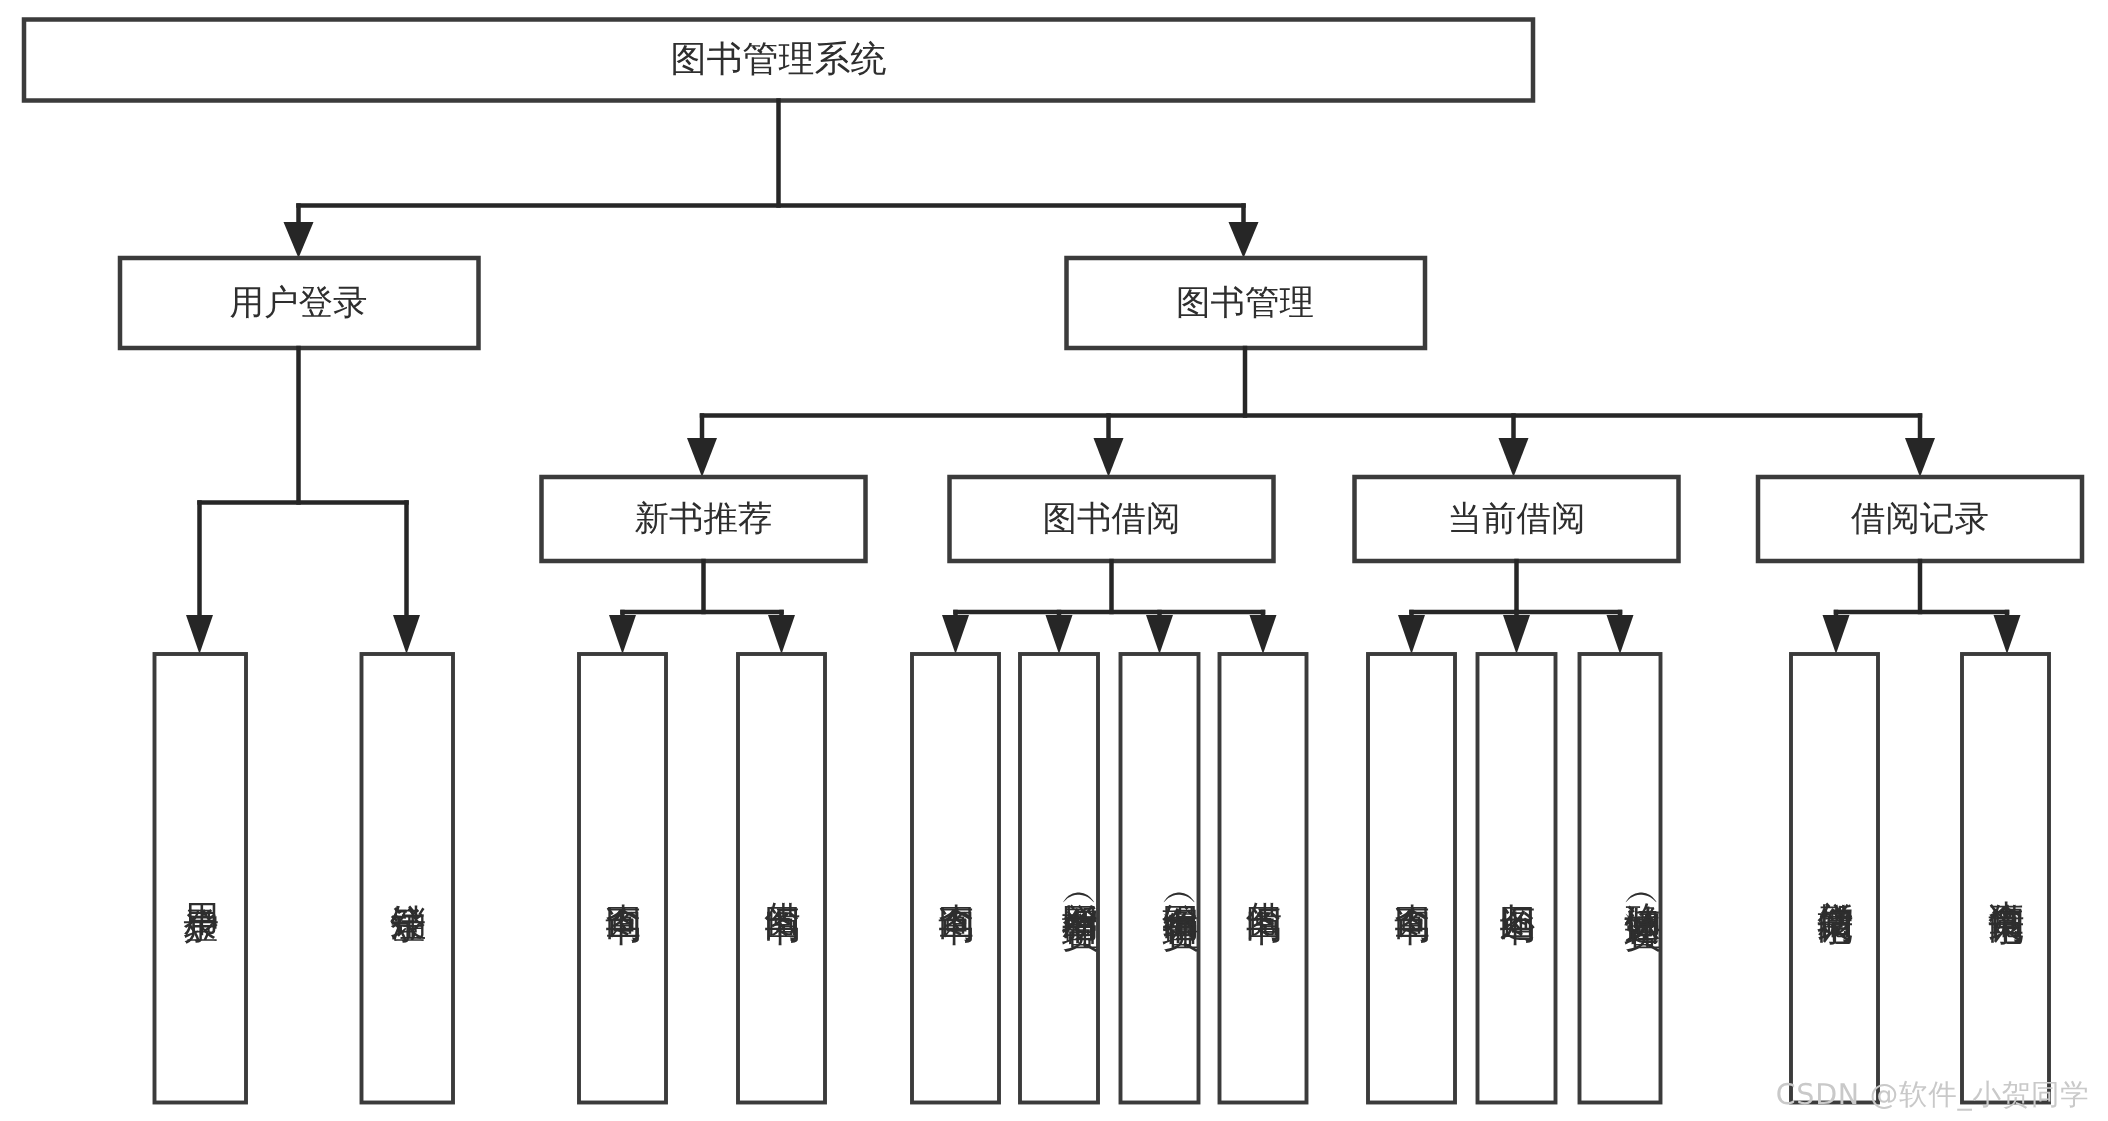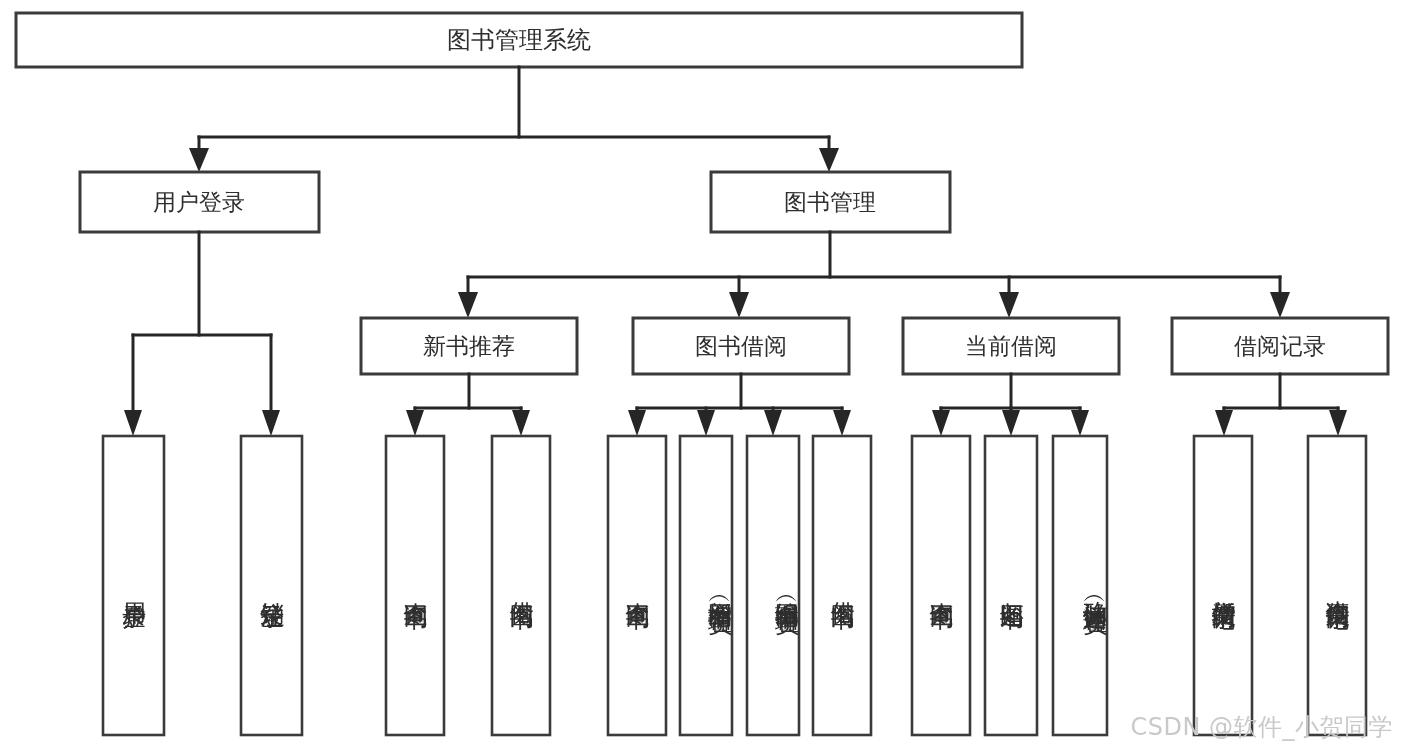--- a/index.html
+++ b/index.html
@@ -74,21 +74,21 @@
     color: #2e2e2e;
     letter-spacing: 1.5px;
     white-space: nowrap;
     pointer-events: none;
   }
   #watermark {
     position: absolute;
     right: 12px;
     bottom: 4px;
     font-family: "DejaVu Sans", "Liberation Sans", sans-serif;
-    font-size: 24px;
+    font-size: 19px;
     color: #c9c9c9;
     letter-spacing: 0.5px;
     white-space: nowrap;
   }
 </style>
 </head>
 <body>
 
 <div id="diagram-root">
 

